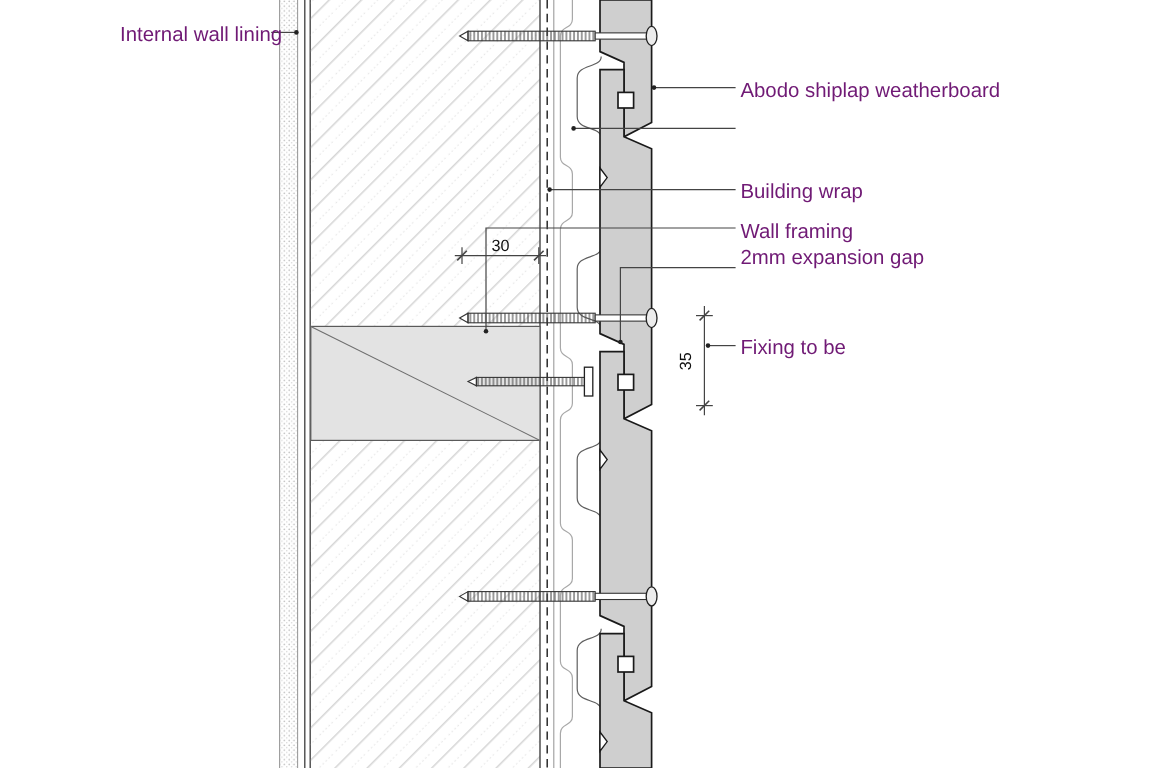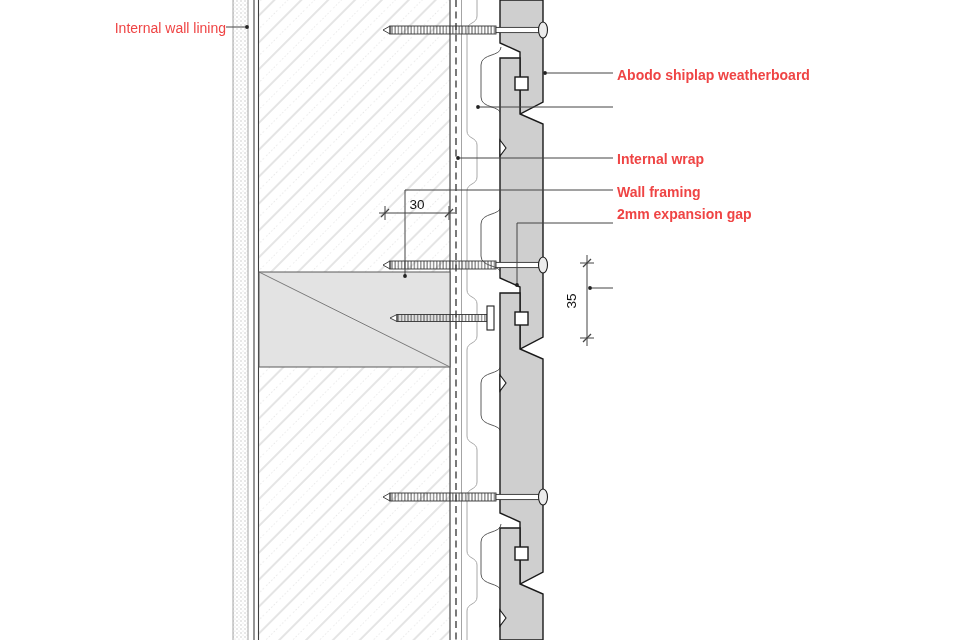--- a/index.html
+++ b/index.html
@@ -5,24 +5,24 @@
   html,body{margin:0;padding:0;}
   body{
     width:960px;height:640px;position:relative;overflow:hidden;
     background:#ffffff;
     font-family:"Liberation Sans", sans-serif;
   }
   .stage{position:absolute;left:0;top:0;width:960px;height:640px;}
   svg{position:absolute;left:0;top:0;}
   .lbl{
     position:absolute;
-    font-size:14px;line-height:19px;color:#ef4444;
+    font-size:17px;line-height:19px;color:#701a75;
     white-space:nowrap;
   }
-  .lbl.right-col{left:617px;font-weight:bold;}
+  .lbl.right-col{left:617px;}
   .dimtext{font-size:13.5px;fill:#111;}
 </style>
 </head>
 <body>
 
 <div class="stage">
 
 <svg width="960" height="640" viewBox="0 0 960 640">
   <defs>
     <pattern id="hatch" width="19" height="19" patternUnits="userSpaceOnUse" patternTransform="rotate(45)">
@@ -165,22 +165,23 @@
   </g>
 </svg>
 
 <div class="lbl" style="left:100px;top:19px;width:126px;text-align:right;">Internal wall lining</div>
 
 <div class="lbl right-col" style="top:66px;">Abodo shiplap weatherboard</div>
 
 <div class="lbl right-col" style="top:99px;">
 </div>
 
-<div class="lbl right-col" style="top:150px;">Internal wrap</div>
+<div class="lbl right-col" style="top:150px;">Building wrap</div>
 
 <div class="lbl right-col" style="top:183px;">Wall framing</div>
 
 <div class="lbl right-col" style="top:205px;">2mm expansion gap</div>
 
 <div class="lbl right-col" style="top:280px;">
+  <span style="display:block;">Fixing to be</span>
 </div>
 
 </div>
 
 </body></html>

